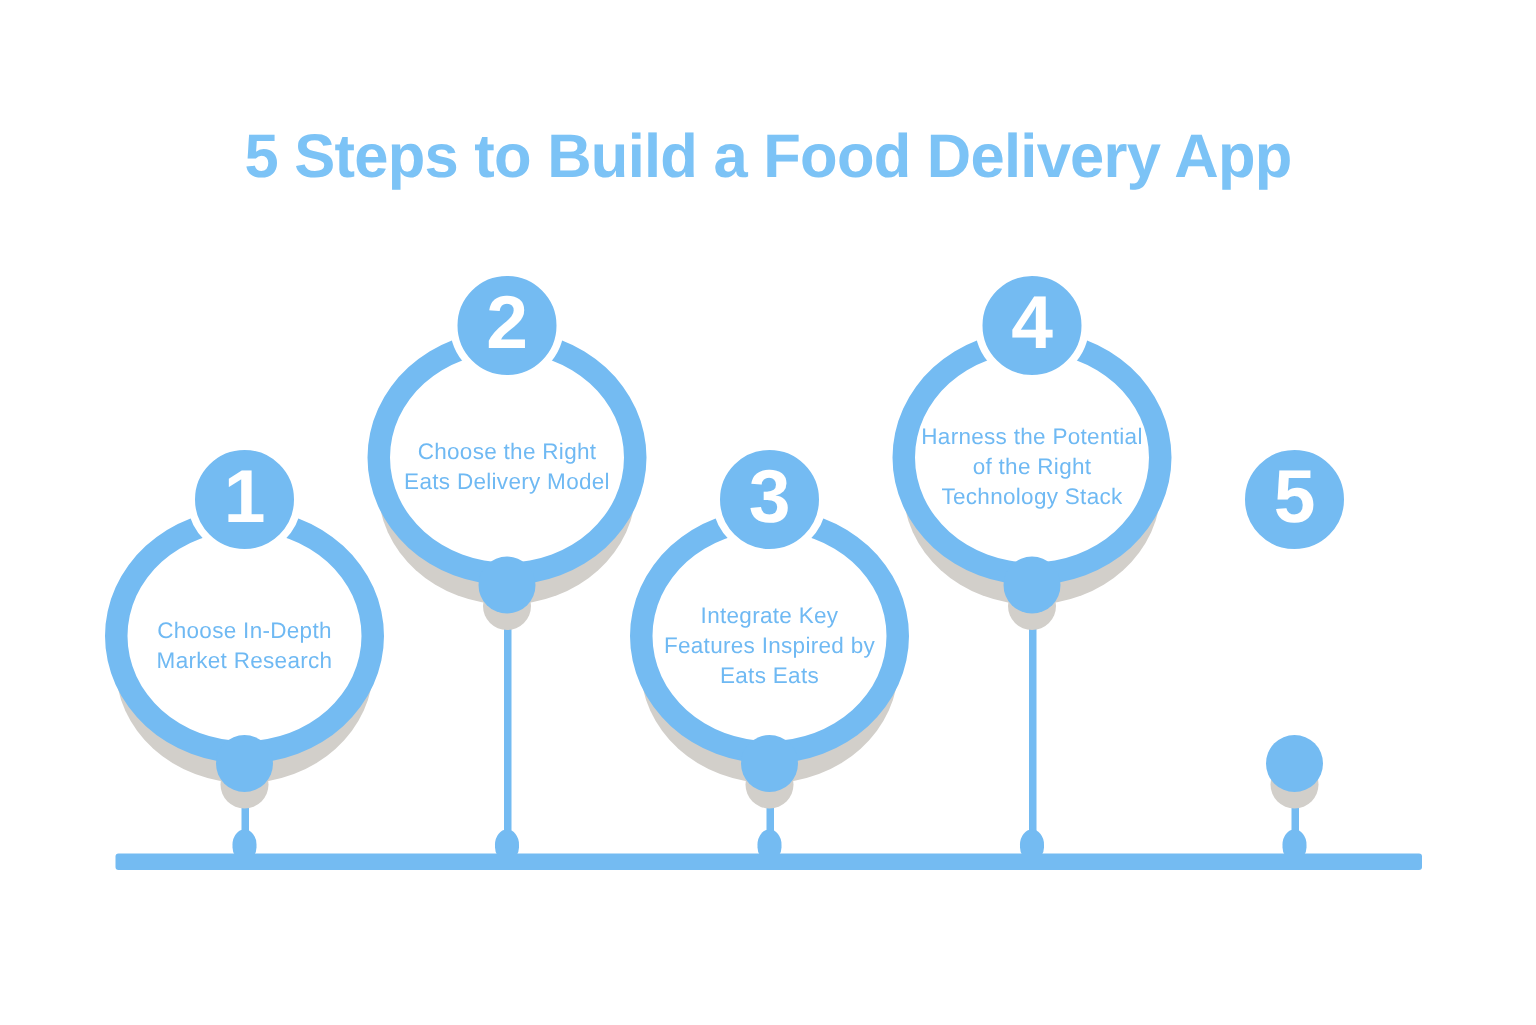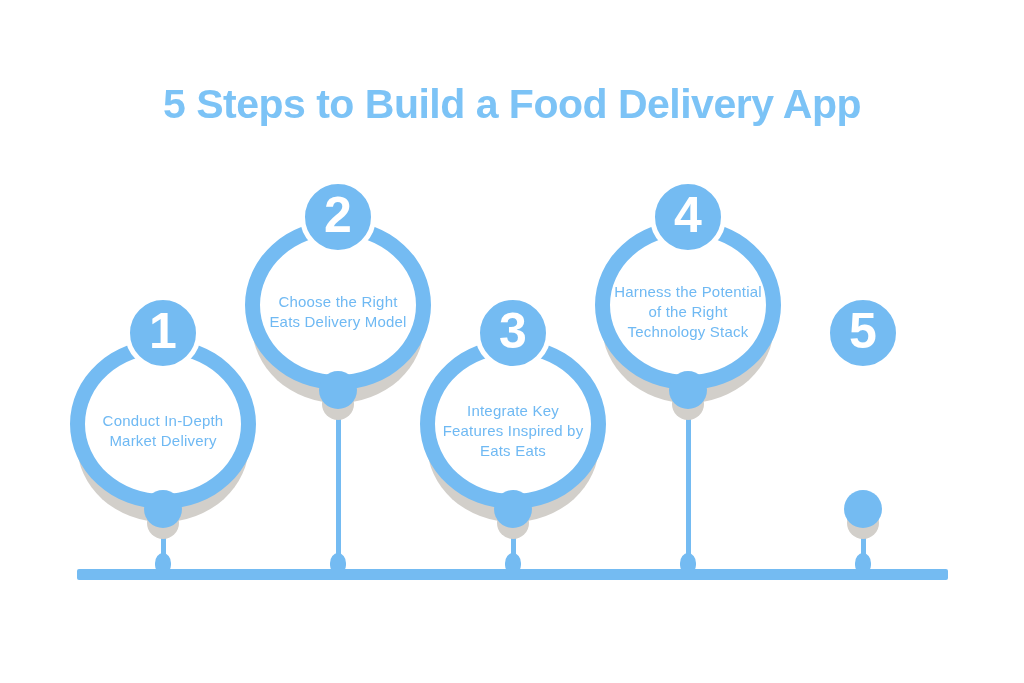--- a/index.html
+++ b/index.html
@@ -73,21 +73,21 @@
 <body>
 
 <div class="canvas">
 
   <h1 class="title">5 Steps to Build a Food Delivery App</h1>
 
   <div class="step low s1">
     <div class="vline"></div>
     <div class="bump"></div>
     <div class="ring">
-      <div class="label">Conduct In-Depth Market Delivery</div>
+      <div class="label">Choose In-Depth Market Research</div>
     </div>
     <div class="dot"></div>
     <div class="badge">
       <span class="num">1</span>
     </div>
   </div>
 
   <div class="step high s2">
     <div class="vline"></div>
     <div class="bump"></div>

